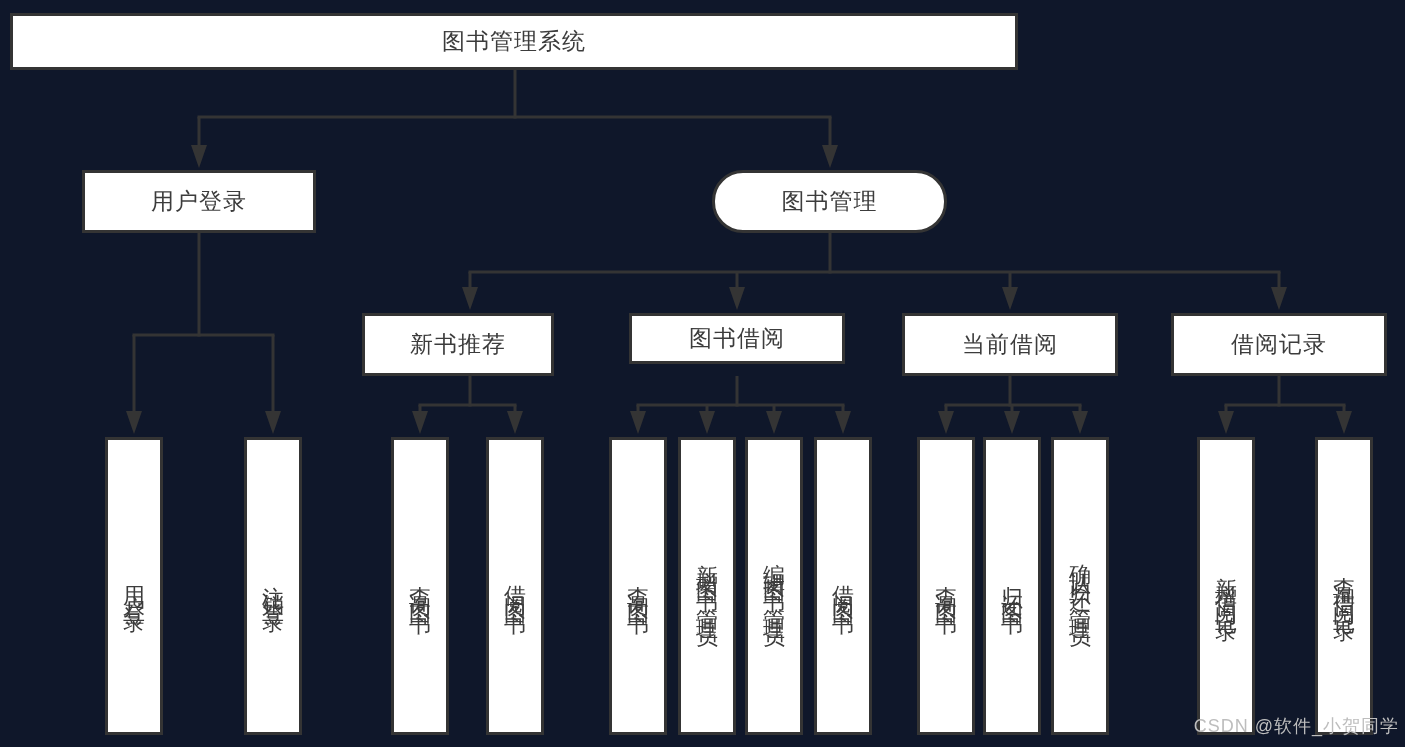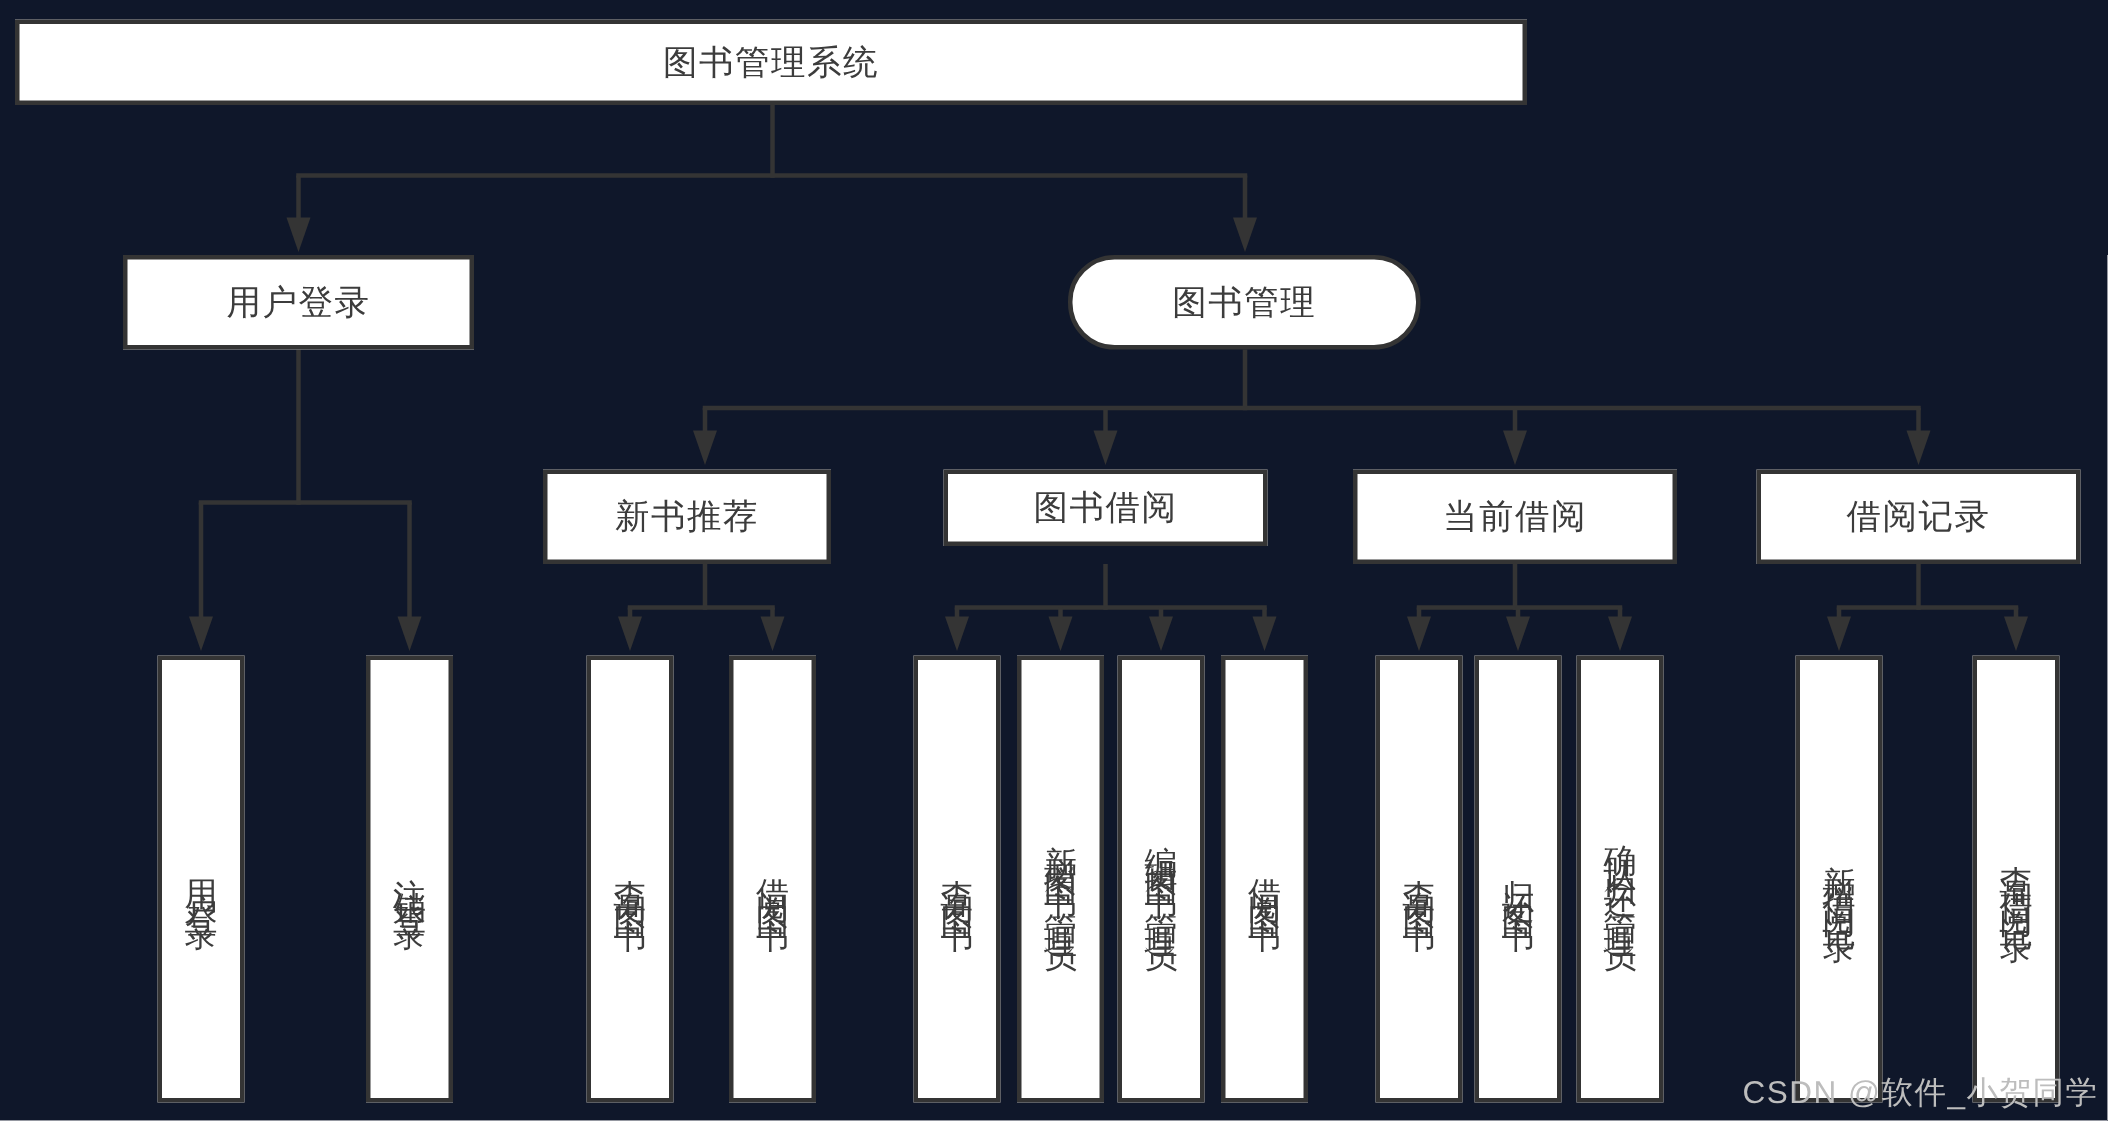--- a/index.html
+++ b/index.html
@@ -36,21 +36,21 @@
     writing-mode: vertical-lr;
     text-orientation: mixed;
     font-size: 22px;
     letter-spacing: 9px;
     line-height: 1;
   }
   .watermark {
     position: absolute;
     top: 714px;
     right: 6px;
-    font-size: 21px;
+    font-size: 18px;
     color: #bdbdbd;
     letter-spacing: 1px;
     z-index: 5;
   }
 </style>
 </head>
 <body>
 
 <div class="canvas">
 

